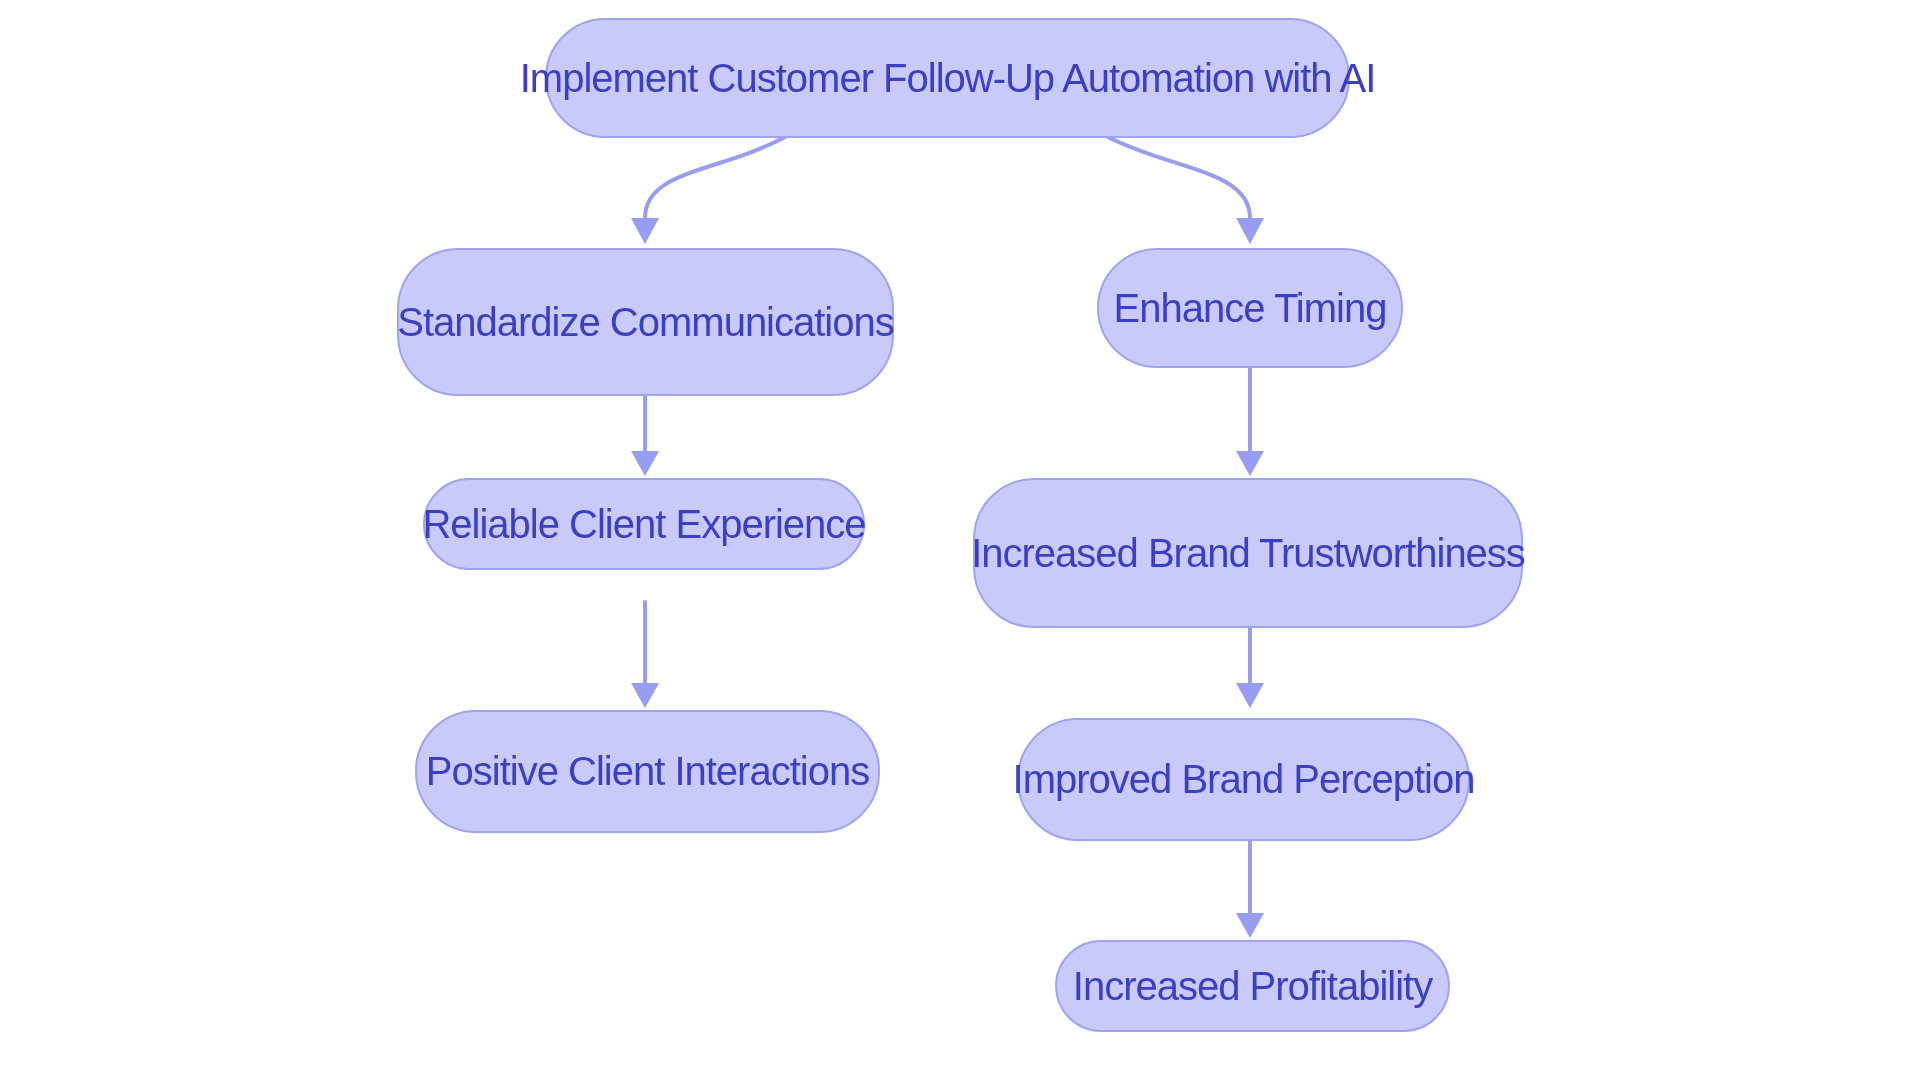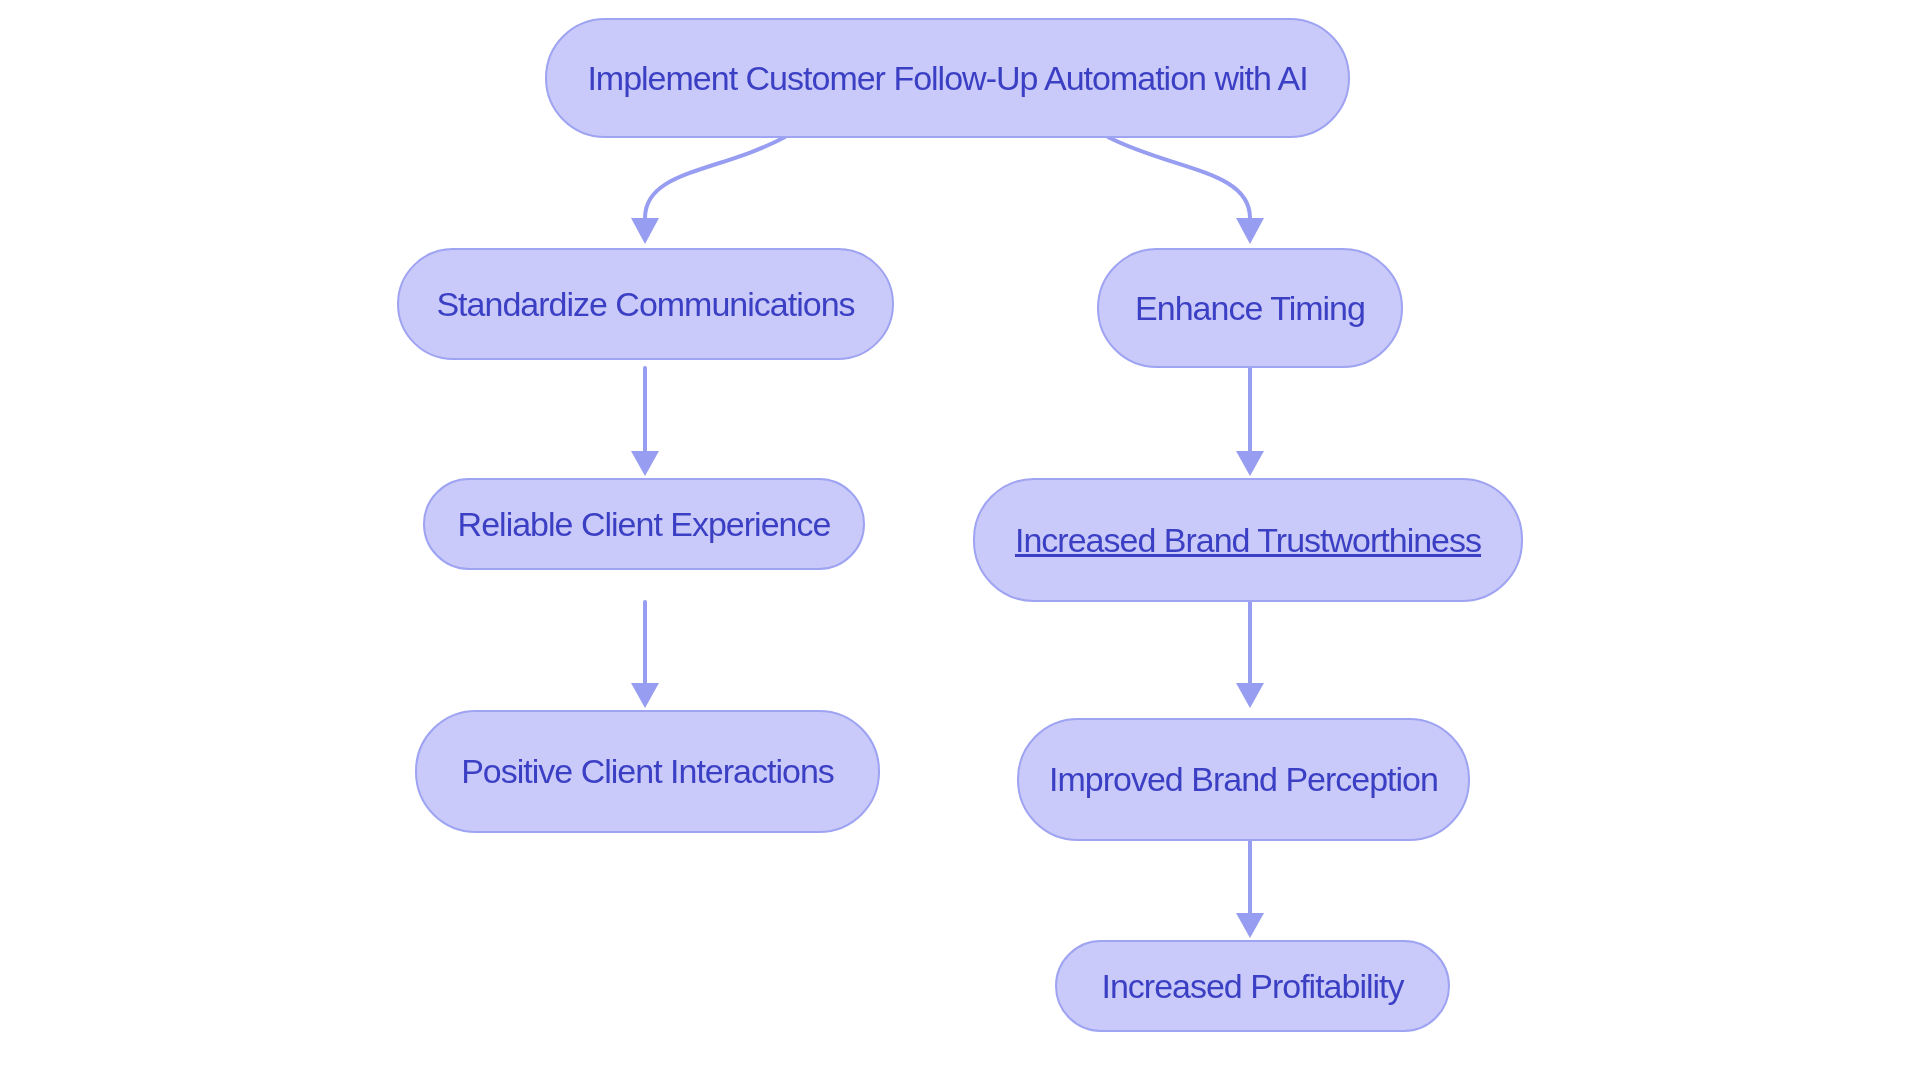--- a/index.html
+++ b/index.html
@@ -15,34 +15,34 @@
     font-family: "Liberation Sans", "DejaVu Sans", sans-serif;
     overflow: hidden;
   }
   .node {
     position: absolute;
     box-sizing: border-box;
     background: var(--node-fill, #c9caf9);
     border: 2px solid var(--node-border, #9ea3f2);
     border-radius: 61px;
     color: var(--node-text, #3b3fc4);
-    font-size: 34px;
+    font-size: 40px;
     letter-spacing: -1px;
     display: flex;
     align-items: center;
     justify-content: center;
     text-align: center;
     white-space: nowrap;
   }
   
   #node-root       { left: 545px;  top: 18px;  width: 805px; height: 120px; }
-  #node-standardize{ left: 397px;  top: 248px; width: 497px; height: 112px; }
+  #node-standardize{ left: 397px;  top: 248px; width: 497px; height: 148px; }
   #node-enhance    { left: 1097px; top: 248px; width: 306px; height: 120px; text-align: center; }
   #node-reliable   { left: 423px;  top: 478px; width: 442px; height: 92px; }
-  #node-trust      { left: 973px;  top: 478px; width: 550px; height: 124px; text-decoration: underline; }
+  #node-trust      { left: 973px;  top: 478px; width: 550px; height: 150px; }
   #node-positive   { left: 415px;  top: 710px; width: 465px; height: 123px; }
   #node-perception { left: 1017px; top: 710px; width: 453px; height: 123px; margin-top: 8px; }
   #node-profit     { left: 1055px; top: 940px; width: 395px; height: 92px; }
 
   #edges {
     position: absolute;
     left: 0; top: 0;
     width: 1920px;
     height: 1083px;
     pointer-events: none;

